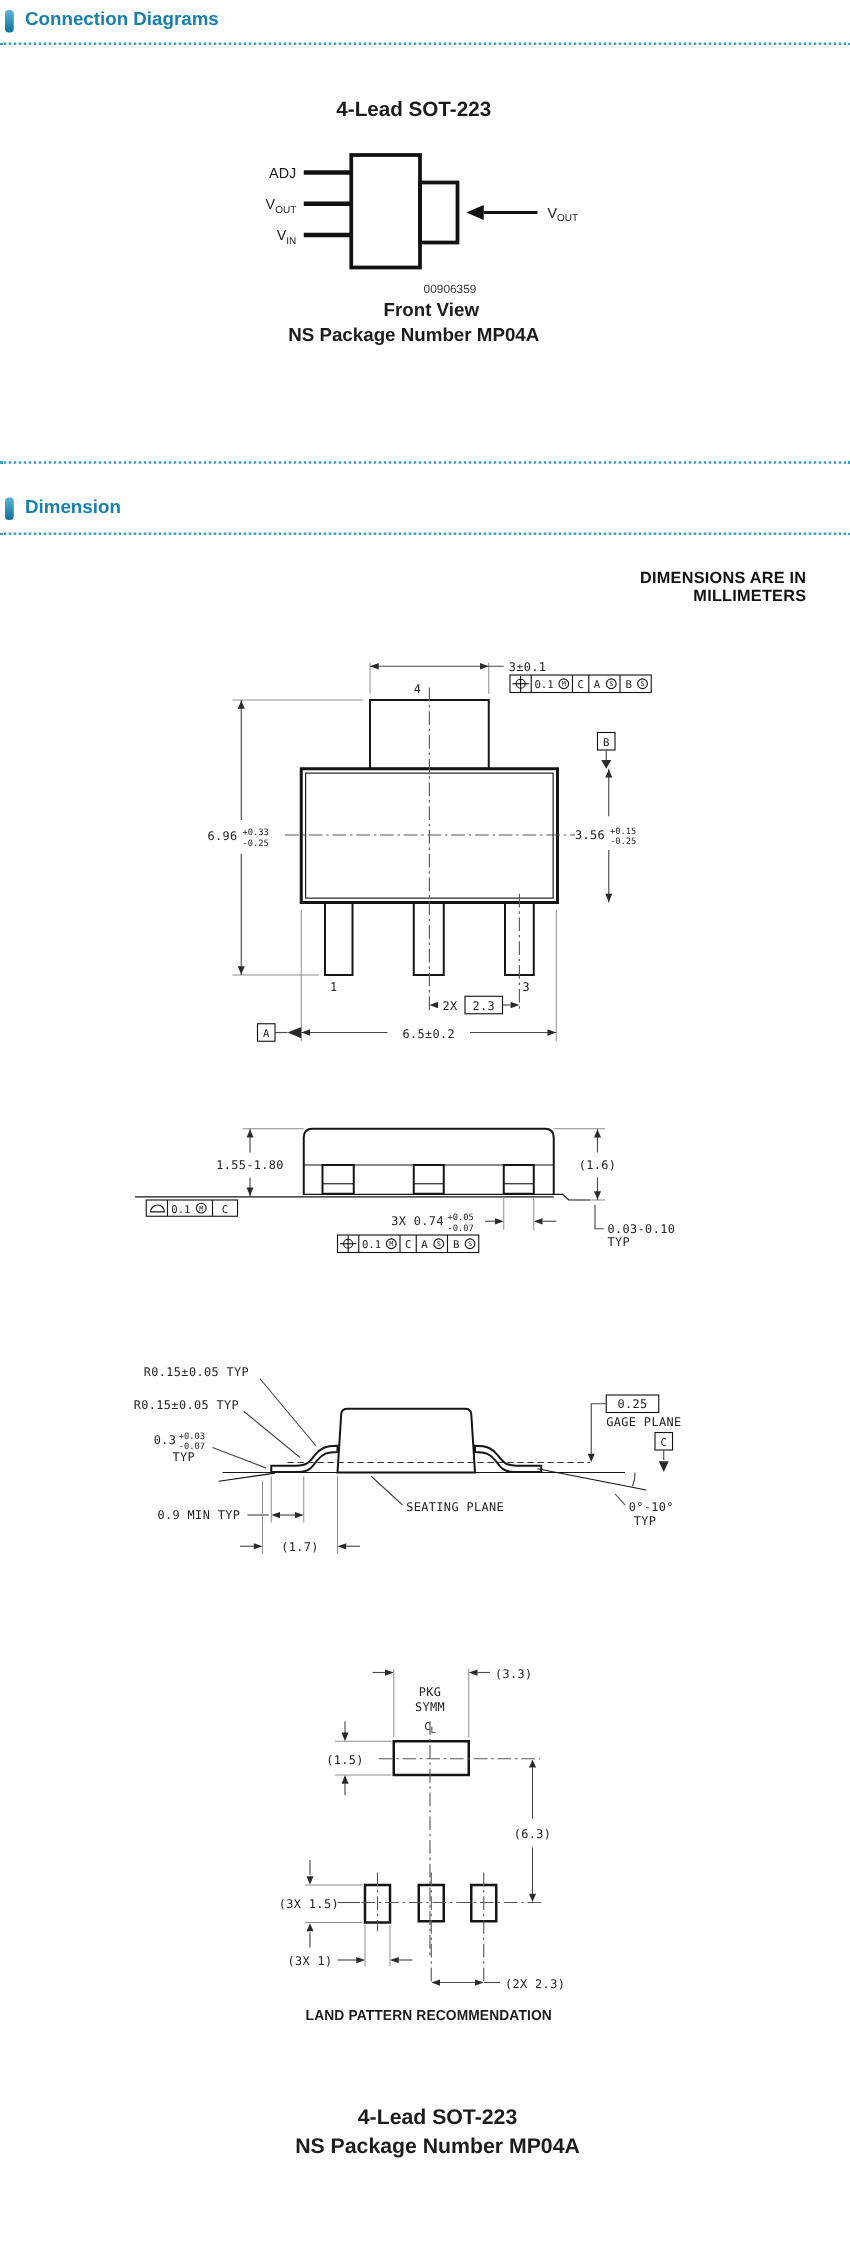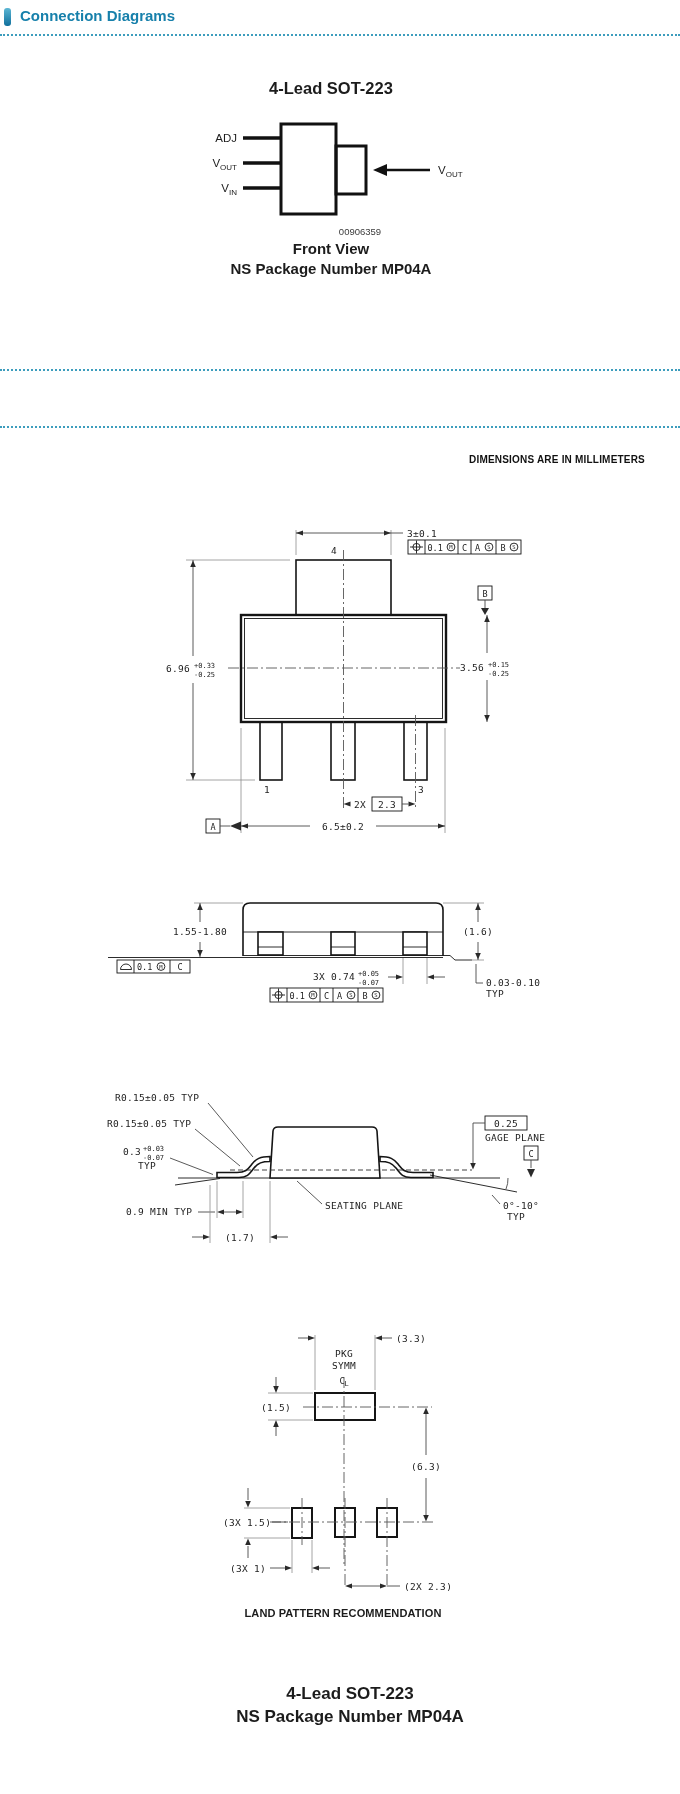--- a/index.html
+++ b/index.html
@@ -4,21 +4,21 @@
 <style>
   html,body{margin:0;padding:0;background:#fff;}
   #page{position:relative;width:680px;height:1794px;background:#fff;overflow:hidden;
         font-family:"Liberation Sans",sans-serif;}
   .sec-head{position:absolute;left:0;width:539px;height:30px;}
   .sec-bar{position:absolute;left:4px;top:0;width:7px;height:18px;border-radius:3px;
            background:linear-gradient(180deg,#5cb6d4,#0f6f9c);}
   .sec-title{position:absolute;left:20px;top:-1px;font-size:15px;font-weight:bold;color:#1780ab;}
   .dotted{position:absolute;left:0;width:680px;border-top:2px dotted #3d9dbd;}
   .cap{position:absolute;text-align:center;color:#1c1c1c;font-weight:bold;}
-  .smallnote{position:absolute;font-size:10px;font-weight:bold;color:#111;letter-spacing:.2px;}
+  .smallnote{position:absolute;font-size:13px;font-weight:bold;color:#111;letter-spacing:.2px;}
   .fignum{position:absolute;font-size:9.5px;color:#3a3a3a;text-align:center;}
   svg{position:absolute;overflow:visible;}
   .s-o15{stroke:#151515;stroke-width:1.6;fill:none;}
   .s-o24{stroke:#151515;stroke-width:2.4;fill:none;}
   .s-o2{stroke:#151515;stroke-width:2;fill:none;}
   .s-th{stroke:#151515;stroke-width:.9;fill:none;}
   .s-dim{stroke:#474747;stroke-width:.9;fill:none;}
   .s-ext{stroke:#8d8d8d;stroke-width:.8;fill:none;}
   .s-cl{stroke:#565656;stroke-width:.9;fill:none;stroke-dasharray:11 3 2 3;}
   .s-dash{stroke:#2c2c2c;stroke-width:.9;fill:none;stroke-dasharray:5 3;}
@@ -56,24 +56,28 @@
       <text x="97" y="97" text-anchor="end"><tspan>V</tspan><tspan dy="3" font-size="8">IN</tspan></text>
     </g>
     <g>
       <polygon class="arr" points="233,75 247,69 247,81" style="fill:#111;"></polygon>
       <line x1="247" y1="75" x2="290" y2="75" style="stroke:#111;stroke-width:2.4;"></line>
       <text x="298" y="79" font-family="Liberation Sans,sans-serif" font-size="11.5" fill="#1c1c1c"><tspan>V</tspan><tspan dy="3" font-size="8">OUT</tspan></text>
     </g>
   </svg>
 
   <div class="fignum" style="left:260px;top:226px;width:200px;">00906359</div>
-  <div class="cap" style="left:141px;top:240px;width:380px;font-size:15px;">Front View</div>
+  <div class="cap" style="left:155px;top:240px;width:380px;font-size:15px;">Front View</div>
   <div class="cap" style="left:141px;top:260px;width:380px;font-size:15px;">NS Package Number MP04A</div>
 
   <div class="dotted" style="top:369px;"></div>
+  <div class="sec-head" style="top:398px;">
+    <div class="sec-bar"></div>
+    <div class="sec-title">Dimension</div>
+  </div>
   <div class="dotted" style="top:426px;"></div>
 
   <div class="smallnote" style="left:440px;top:454px;width:205px;text-align:right;">DIMENSIONS ARE IN MILLIMETERS</div>
 
   <svg style="left:150px;top:520px;" width="410" height="330" viewBox="0 0 410 330">
     <g>
       <rect class="s-o15" x="146" y="40" width="95" height="55"></rect>
       <rect class="s-o24" x="91" y="95" width="205" height="107"></rect>
       <rect class="s-th" x="94.5" y="98.5" width="198" height="100"></rect>
       <rect class="s-o15" x="110" y="202" width="22" height="58"></rect>

